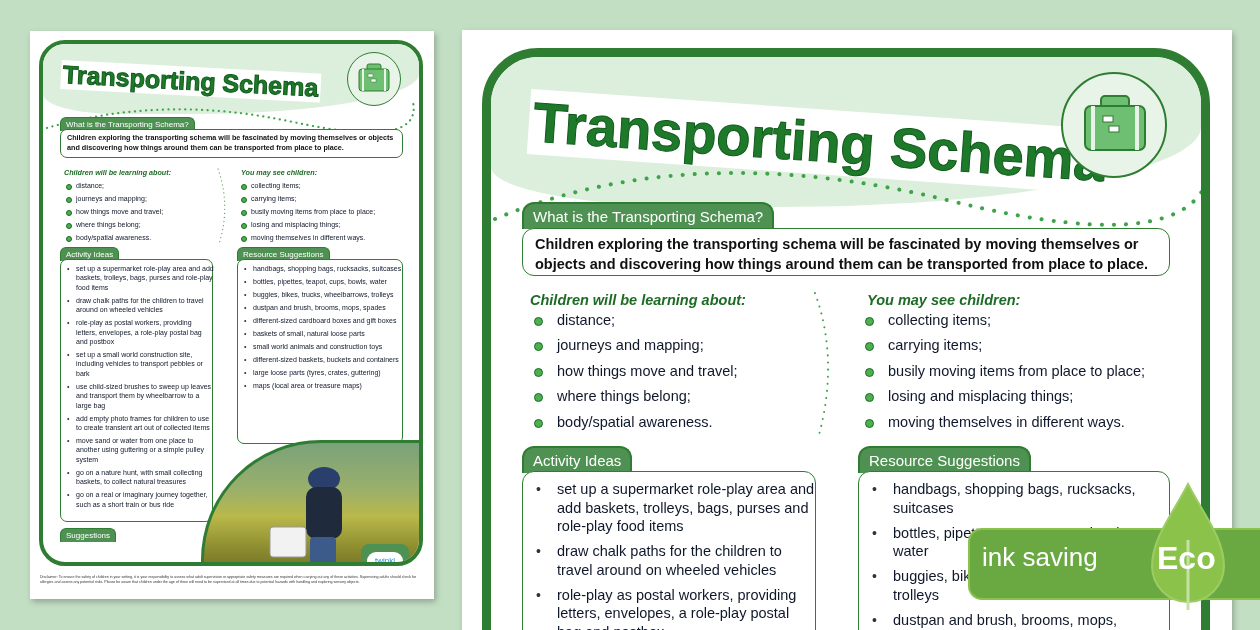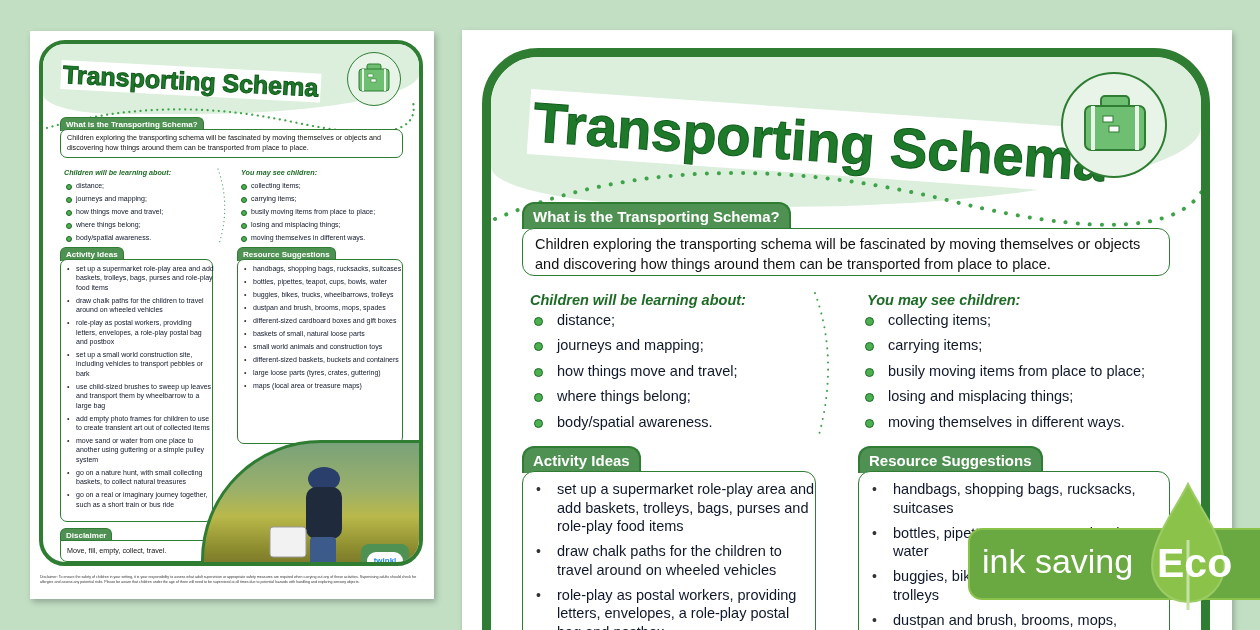--- a/index.html
+++ b/index.html
@@ -5,23 +5,23 @@
   * { box-sizing: border-box; margin: 0; padding: 0; }
   html, body { width: 1260px; height: 630px; overflow: hidden; }
   body { background: #c2dfc4; font-family: "Liberation Sans", sans-serif; position: relative; }
 
   .sheet { position: absolute; background: #fff; box-shadow: 2px 3px 6px rgba(0,0,0,0.25); overflow: hidden; }
   .frame { position: absolute; border: solid #2e7d32; background: #fff; overflow: hidden; }
   .hdr-bg { position: absolute; left: 0; top: 0; right: 0; background: #dcefdc; }
   .title { position: absolute; color: #1e7a2a; font-weight: bold; white-space: nowrap;
            -webkit-text-stroke: 1px #0f5a1a; text-shadow: 0 0 0 #fff; transform-origin: left center; }
   .title span { display: inline-block; background: #fff; padding: 0 0.08em; }
-  .tag { position: absolute; background: #4f9152; color: #fff; font-weight: bold; border: solid #2e7d32;
+  .tag { position: absolute; background: #4f9152; color: #fff; font-weight: normal; border: solid #2e7d32;
          border-bottom: none; white-space: nowrap; }
-  .box { position: absolute; border: solid #2e7d32; background: #fff; }
+  .box { position: absolute; border: solid #2e7d32; background: #fff; font-weight: bold; }
   .sub { position: absolute; color: #1e6b26; font-weight: bold; white-space: nowrap; font-style: italic; }
   ul.b { position: absolute; list-style: none; }
   ul.b li { position: relative; color: #0f172a; }
   ul.b.g li::before { content: ""; position: absolute; border-radius: 50%; background: #4caf50; border: solid #1b6b22; }
   ul.b.d li::before { content: "•"; position: absolute; color: #333; }
   .dots { position: absolute; }
 
   
   #s1 { left: 30px; top: 31px; width: 404px; height: 568px; }
   #s1 .frame { left: 9px; top: 9px; width: 384px; height: 526px; border-width: 4px; border-radius: 26px; }
@@ -46,28 +46,28 @@
   #s2 ul.b li { font-size: 14.5px; line-height: 18.5px; padding-left: 27px; margin-bottom: 6.5px; }
   #s2 ul.b.g li { margin-bottom: 6.9px; }
   #s2 ul.b.g li::before { left: 4px; top: 6px; width: 7px; height: 7px; border-width: 1.5px; }
   #s2 ul.b.d li::before { left: 6px; top: 0; font-size: 14px; }
 
   .case-circle { position: absolute; border-radius: 50%; background: #e8f4e8; border: solid #2e7d32; }
   .photo { position: absolute; overflow: hidden; border: 3px solid #2e7d32;
            background: linear-gradient(180deg, #7aa27a 0%, #9bb06a 35%, #b9b84a 55%, #8a8a2e 80%, #6f6a28 100%); }
   .twinkl { position: absolute; background: #4f9152; border-radius: 8px 8px 0 0; }
   .twinkl-logo { position: absolute; left: 6px; top: 8px; width: 36px; height: 18px; background: #fff; border-radius: 10px;
-                 color: #1e88e5; font-size: 8px; font-weight: bold; text-align: center; line-height: 18px; }
+                 color: #1e88e5; font-size: 8px; font-weight: normal; text-align: center; line-height: 18px; }
   .disclaimer { position: absolute; left: 10px; top: 544px; width: 384px; font-size: 3.6px; line-height: 5px; color: #333; }
 
   .eco-banner { position: absolute; left: 968px; top: 528px; width: 292px; height: 72px; background: #6aa842;
                 border: 2px solid #8bc34a; border-right: none; border-radius: 14px 0 0 14px; }
-  .eco-text { position: absolute; left: 12px; top: 12px; color: #fff; font-size: 34px; white-space: nowrap; }
+  .eco-text { position: absolute; left: 12px; top: 12px; color: #fff; font-size: 26px; white-space: nowrap; }
   .eco-drop { position: absolute; left: 1150px; top: 482px; width: 76px; height: 130px; }
-  .eco-word { position: absolute; left: 1157px; top: 540px; color: #fff; font-weight: bold; font-size: 41px; }
+  .eco-word { position: absolute; left: 1157px; top: 540px; color: #fff; font-weight: bold; font-size: 32px; }
 </style>
 </head>
 <body>
 
 <div class="sheet" id="s1">
   <div class="frame">
     <div class="hdr-bg"></div>
     <svg class="dots" style="left:0;top:40px" width="380" height="50">
       <path d="M4 44 Q 120 10 250 38 T 370 18" fill="none" stroke="#3fa34a" stroke-width="2.2" stroke-dasharray="0.1 5.5" stroke-linecap="round"></path>
     </svg>
@@ -128,22 +128,21 @@
       <li>buggies, bikes, trucks, wheelbarrows, trolleys</li>
       <li>dustpan and brush, brooms, mops, spades</li>
       <li>different-sized cardboard boxes and gift boxes</li>
       <li>baskets of small, natural loose parts</li>
       <li>small world animals and construction toys</li>
       <li>different-sized baskets, buckets and containers</li>
       <li>large loose parts (tyres, crates, guttering)</li>
       <li>maps (local area or treasure maps)</li>
     </ul>
 
-    <div class="tag" style="left:17px;top:484px">Disclaimer</div>
-    <div class="box" style="left:17px;top:496px;width:150px;height:22px;padding:5px 6px;border-radius:0 0 0 7px">Move, fill, empty, collect, travel.</div>
+    <div class="tag" style="left:17px;top:484px">Suggestions</div>
 
     <div class="photo" style="left:158px;top:396px;width:230px;height:140px;border-radius:120px 0 0 0">
       <svg width="230" height="140">
         <ellipse cx="120" cy="36" rx="16" ry="12" fill="#2a3f6b"></ellipse>
         <rect x="102" y="44" width="36" height="52" rx="10" fill="#1f2b3d"></rect>
         <rect x="106" y="94" width="26" height="36" rx="4" fill="#3c5a8a"></rect>
         <rect x="66" y="84" width="36" height="30" rx="3" fill="#f2f2f2" stroke="#999" stroke-width="1"></rect>
       </svg>
     </div>
     <div class="twinkl" style="left:318px;top:500px;width:48px;height:32px">

